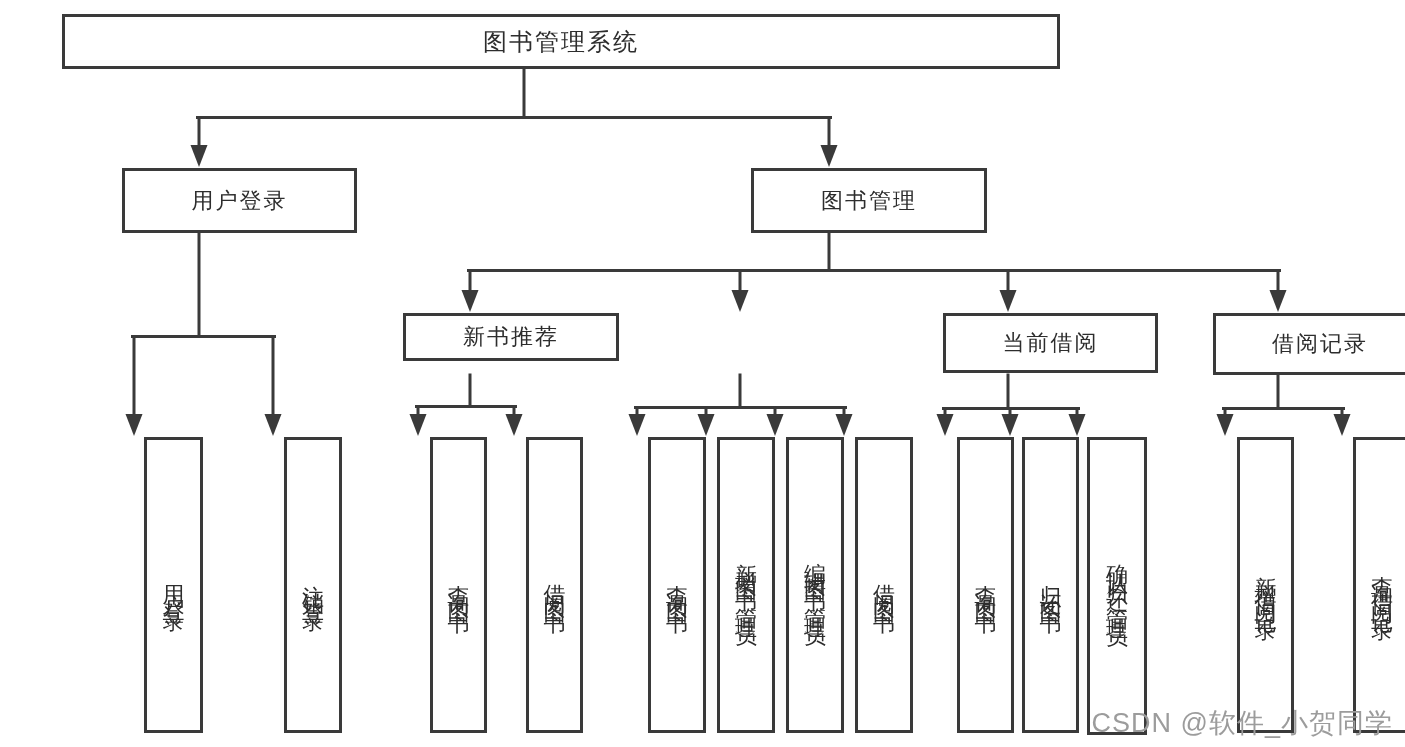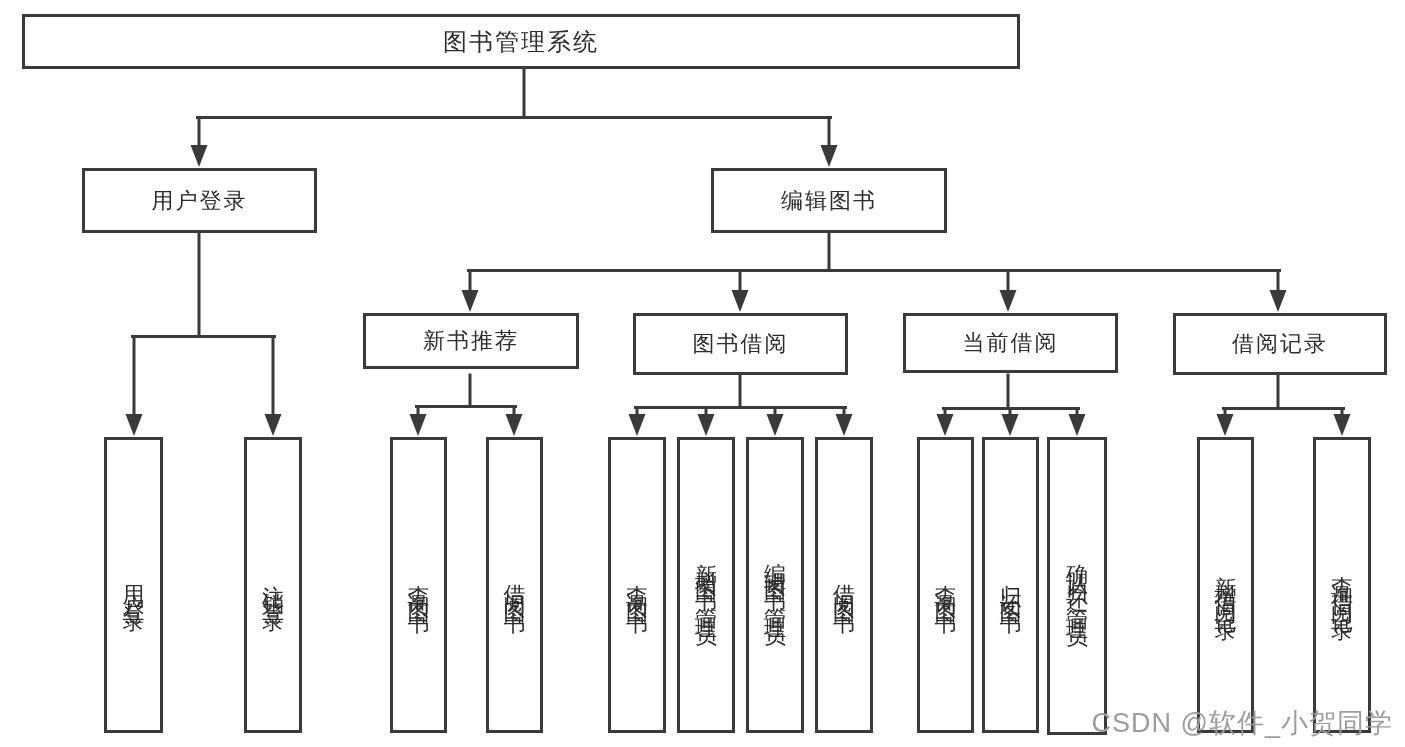--- a/index.html
+++ b/index.html
@@ -39,20 +39,21 @@
   }
   .node{
     position:absolute;
     background:#fff;
     border:3px solid var(--line);
     display:flex;
     align-items:center;
     justify-content:center;
     z-index:2;
     color:var(--text);
+    margin-left:40px;
   }
   .node.root-node{font-size:24px;letter-spacing:2px;}
   .node.branch{font-size:22px;letter-spacing:2px;}
   .node.leaf{z-index:2;}
   .leaf .vtext{
     writing-mode:vertical-rl;
     text-orientation:mixed;
     font-size:22px;
     letter-spacing:9px;
     line-height:1;
@@ -117,24 +118,23 @@
       <path class="arrowhead" d="M1068.5 414 L1085.5 414 L1077 436 Z"></path>
 
       <path class="arrowhead" d="M1216.5 414 L1233.5 414 L1225 436 Z"></path>
       <path class="arrowhead" d="M1333.5 414 L1350.5 414 L1342 436 Z"></path>
     </g>
   </svg>
 
   <div class="node root-node" style="left:22px;top:14px;width:998px;height:55px;">图书管理系统</div>
 
   <div class="node branch" style="left:82px;top:168px;width:235px;height:65px;">用户登录</div>
-  <div class="node branch" style="left:711px;top:168px;width:236px;height:65px;">编辑图书</div>
+  <div class="node branch" style="left:711px;top:168px;width:236px;height:65px;">图书管理</div>
 
-  <div class="node branch" style="left:363px;top:313px;width:216px;height:56px;">新书推荐</div>
-  <div class="node branch" style="left:633px;top:313px;width:215px;height:62px;">图书借阅</div>
+  <div class="node branch" style="left:363px;top:313px;width:216px;height:48px;">新书推荐</div>
   <div class="node branch" style="left:903px;top:313px;width:215px;height:60px;">当前借阅</div>
   <div class="node branch" style="left:1173px;top:313px;width:214px;height:62px;">借阅记录</div>
 
   <div class="node leaf" style="left:104px;top:437px;width:59px;height:296px;">
     <span class="vtext">用户登录</span>
   </div>
   <div class="node leaf" style="left:244px;top:437px;width:58px;height:296px;">
     <span class="vtext">注销登录</span>
   </div>
 

